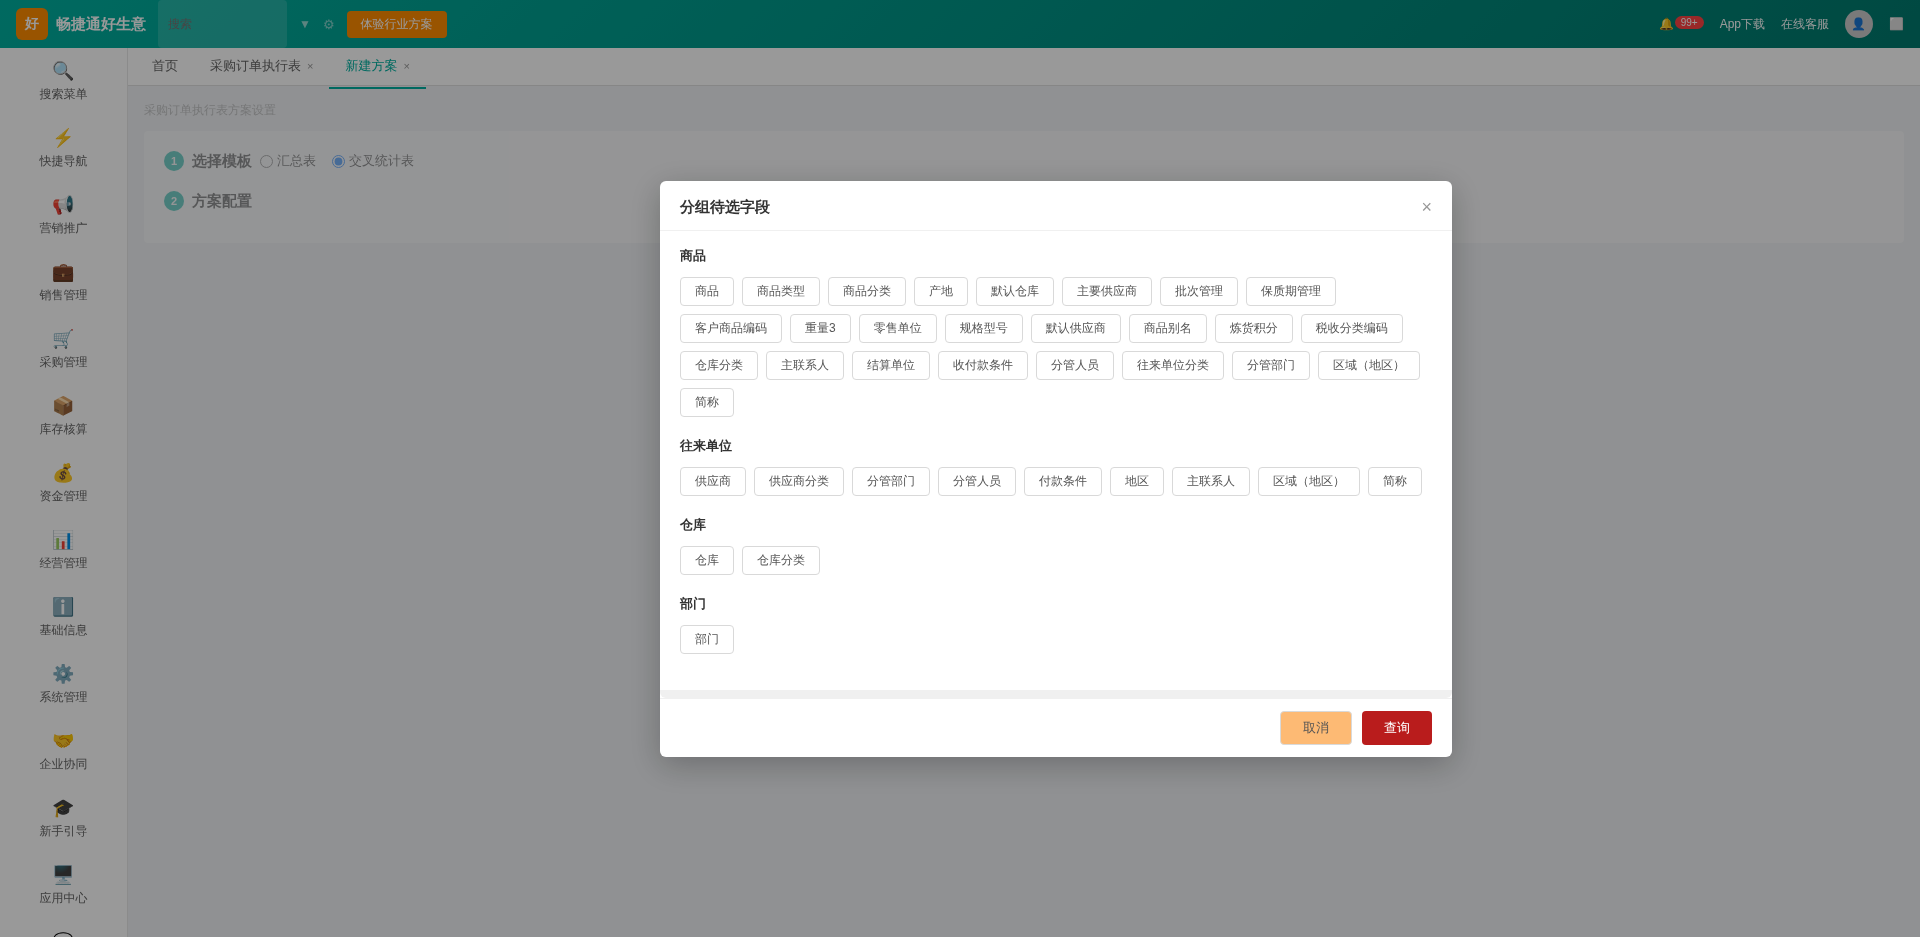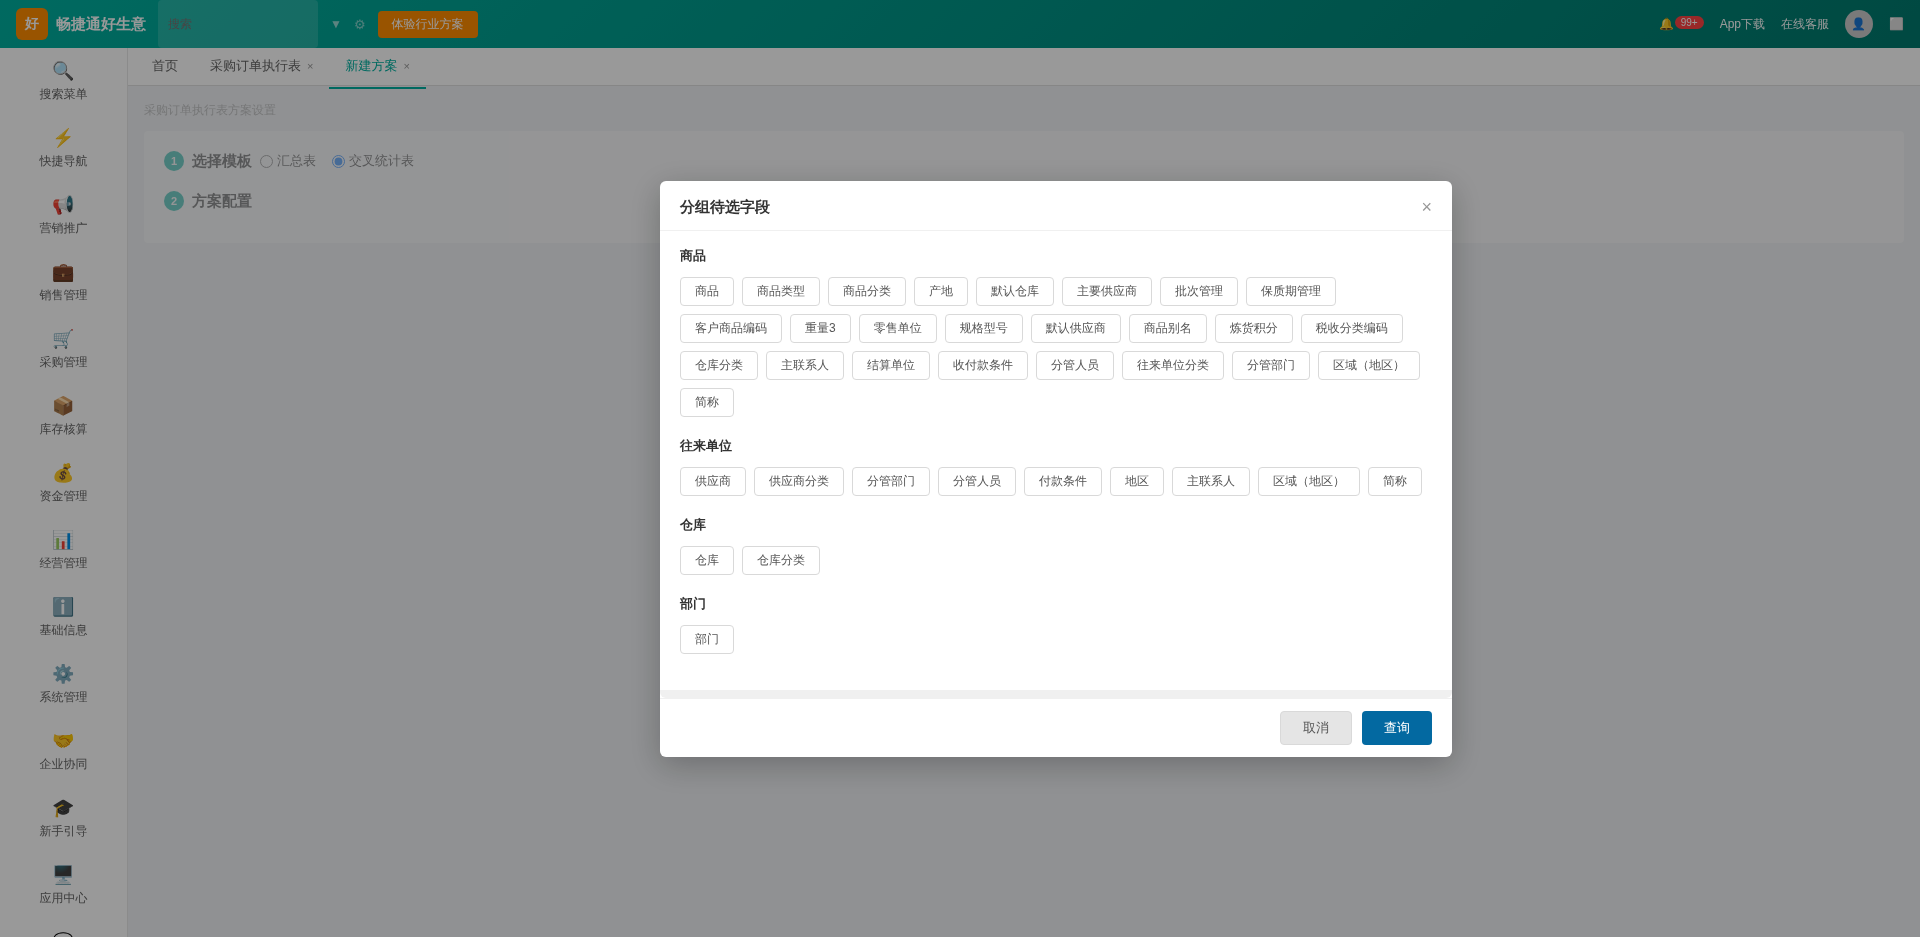--- a/index.html
+++ b/index.html
@@ -13,21 +13,21 @@
       align-items: center;
       padding: 0 16px;
       justify-content: space-between;
       position: fixed;
       top: 0; left: 0; right: 0;
       z-index: 100;
     }
     .top-header-left { display: flex; align-items: center; gap: 12px; }
     .logo-area { display: flex; align-items: center; gap: 8px; color: white; font-size: 15px; font-weight: bold; }
     .logo-icon { width: 32px; height: 32px; background: #ff8c00; border-radius: 6px; display: flex; align-items: center; justify-content: center; color: white; font-weight: bold; font-size: 14px; }
-    .search-box { background: rgba(255,255,255,0.2); border: 1px solid rgba(255,255,255,0.3); border-radius: 4px; padding: 17px 10px; color: white; width: 160px; font-size: 12px; }
+    .search-box { background: rgba(255,255,255,0.2); border: 1px solid rgba(255,255,255,0.3); border-radius: 4px; padding: 17px 10px; color: white; width: 129px; font-size: 12px; }
     .header-btn { background: #ff8c00; color: white; border: none; border-radius: 4px; padding: 5px 14px; cursor: pointer; font-size: 12px; text-align: center; }
     .top-header-right { display: flex; align-items: center; gap: 16px; color: white; font-size: 12px; }
     .badge { background: #ff4444; color: white; border-radius: 10px; padding: 1px 6px; font-size: 10px; position: relative; top: -2px; }
 
     
     .tab-bar {
       height: 38px;
       background: #fff;
       border-bottom: 1px solid #e0e0e0;
       display: flex;
@@ -143,29 +143,29 @@
     
     .bg-content { opacity: 0.5; }
     .section-header { display: flex; align-items: center; gap: 8px; margin-bottom: 12px; }
     .step-badge { width: 20px; height: 20px; background: #00b0a0; color: white; border-radius: 50%; display: flex; align-items: center; justify-content: center; font-size: 11px; font-weight: bold; flex-shrink: 0; }
     .section-label { font-size: 15px; font-weight: 600; }
     .radio-group { display: flex; gap: 16px; align-items: center; }
     .radio-item { display: flex; align-items: center; gap: 4px; font-size: 13px; cursor: pointer; }
 
     .btn-cancel {
       border: 1px solid #d9d9d9;
-      background: #e5e5e5;
+      background: #fdba74;
       color: #555;
       border-radius: 4px;
       padding: 7px 22px;
       cursor: pointer;
       font-size: 13px;
     }
     .btn-confirm {
-      background: #0369a1;
+      background: #b91c1c;
       color: white;
       border: none;
       border-radius: 4px;
       padding: 7px 22px;
       cursor: pointer;
       font-size: 13px;
     }
 
     
     .modal-body::-webkit-scrollbar { width: 6px; }

